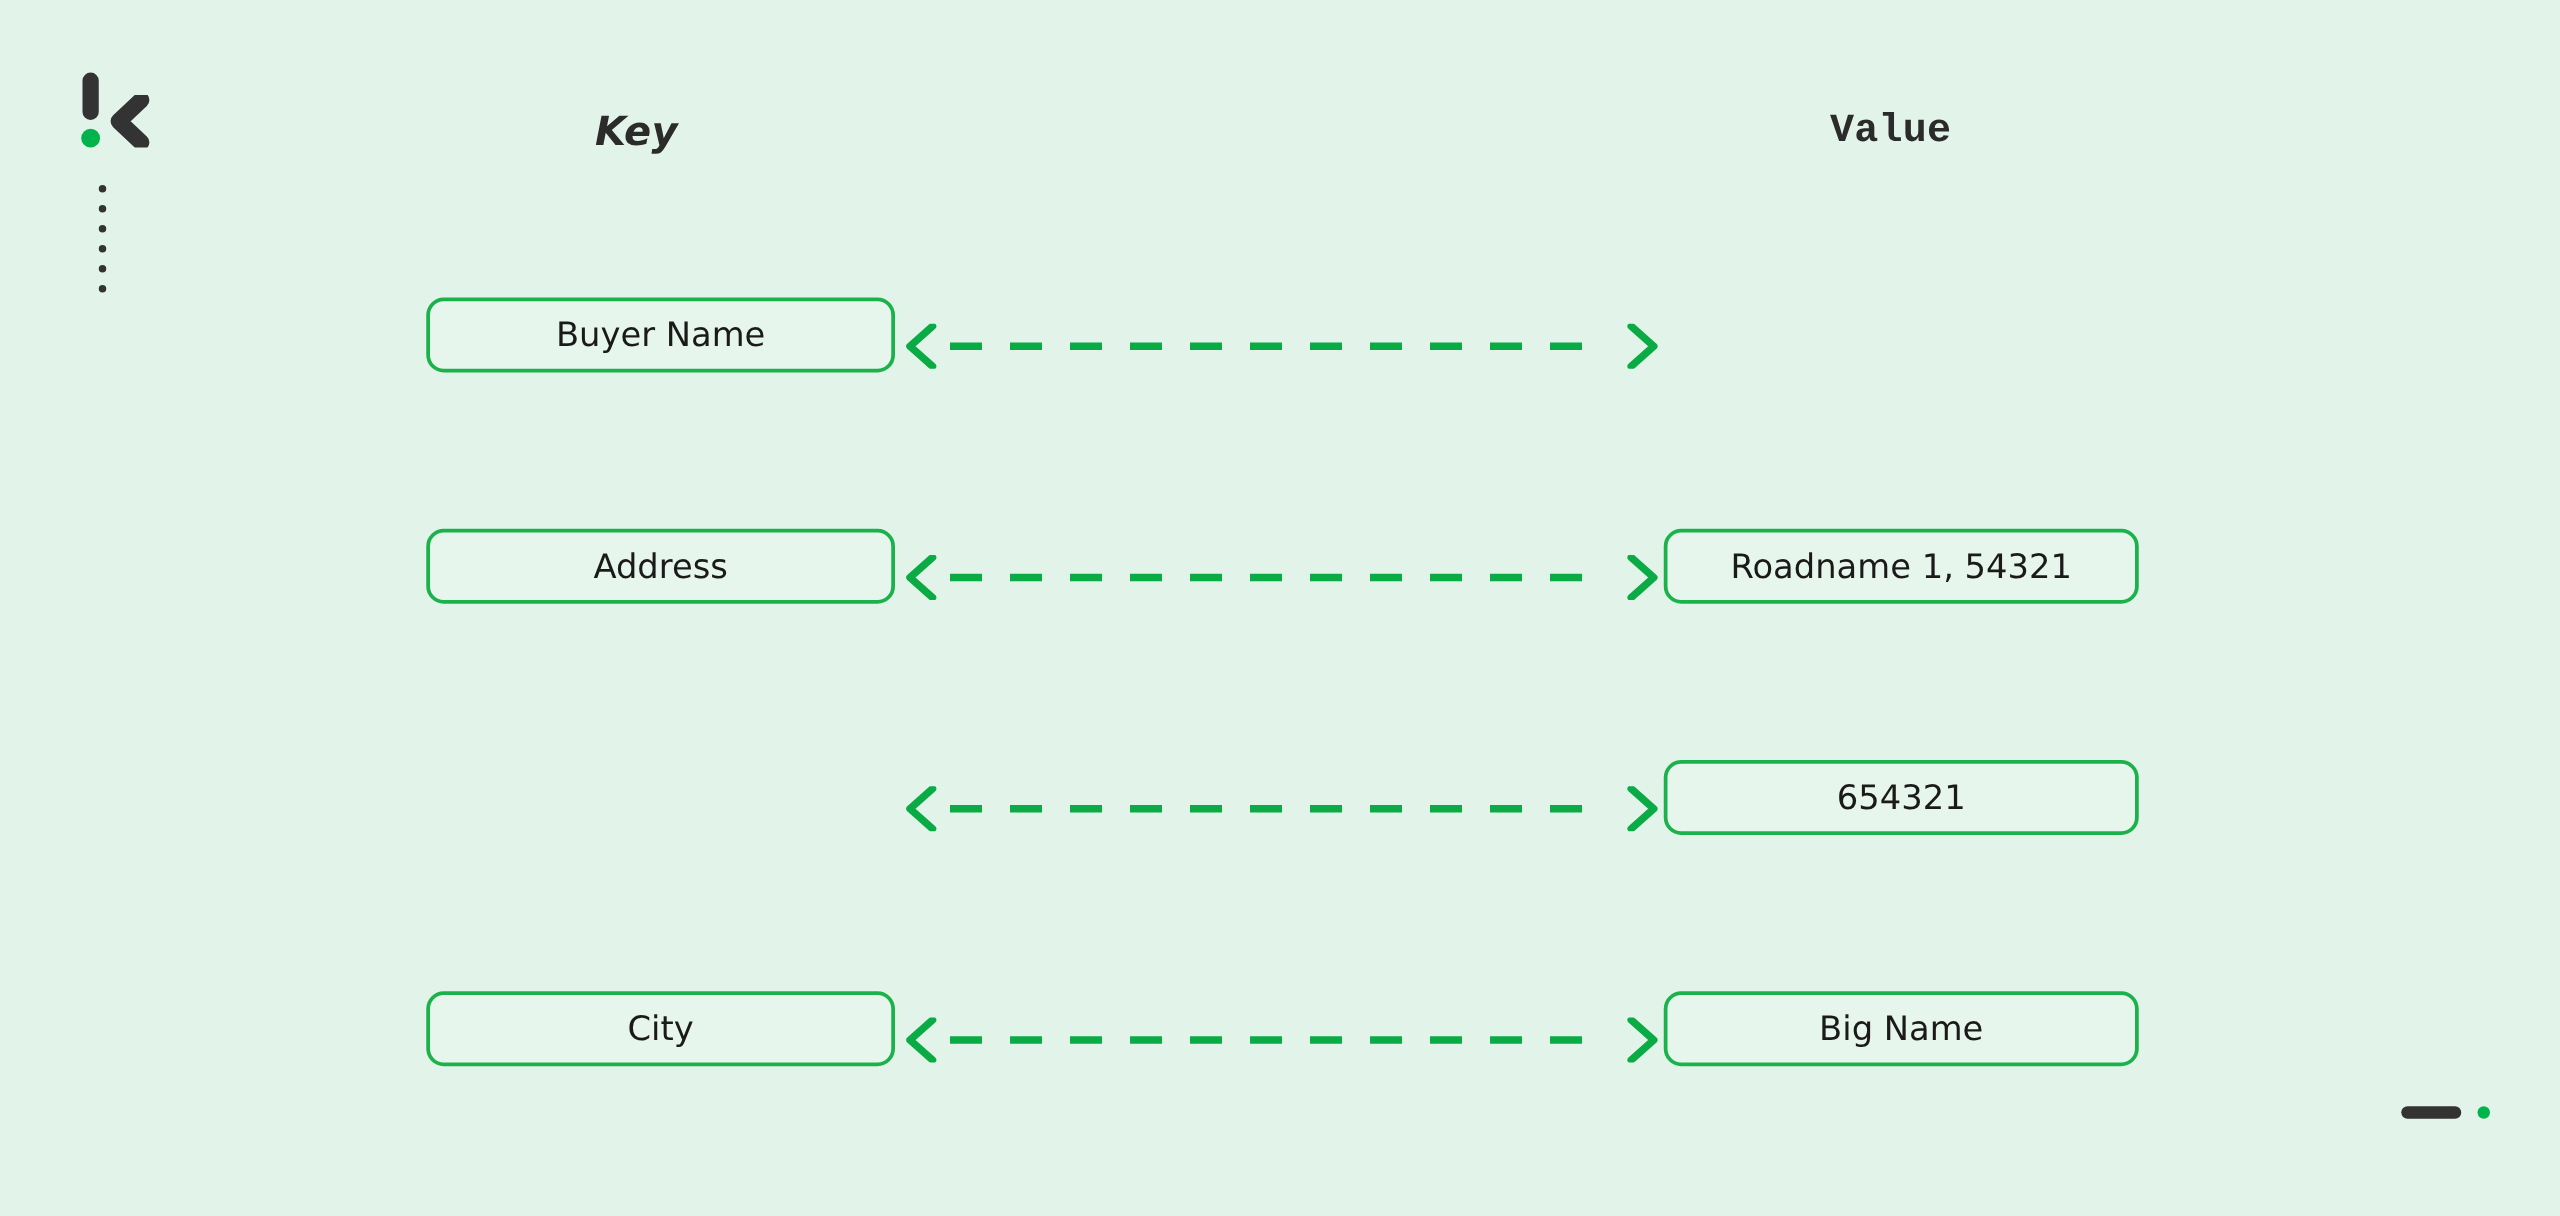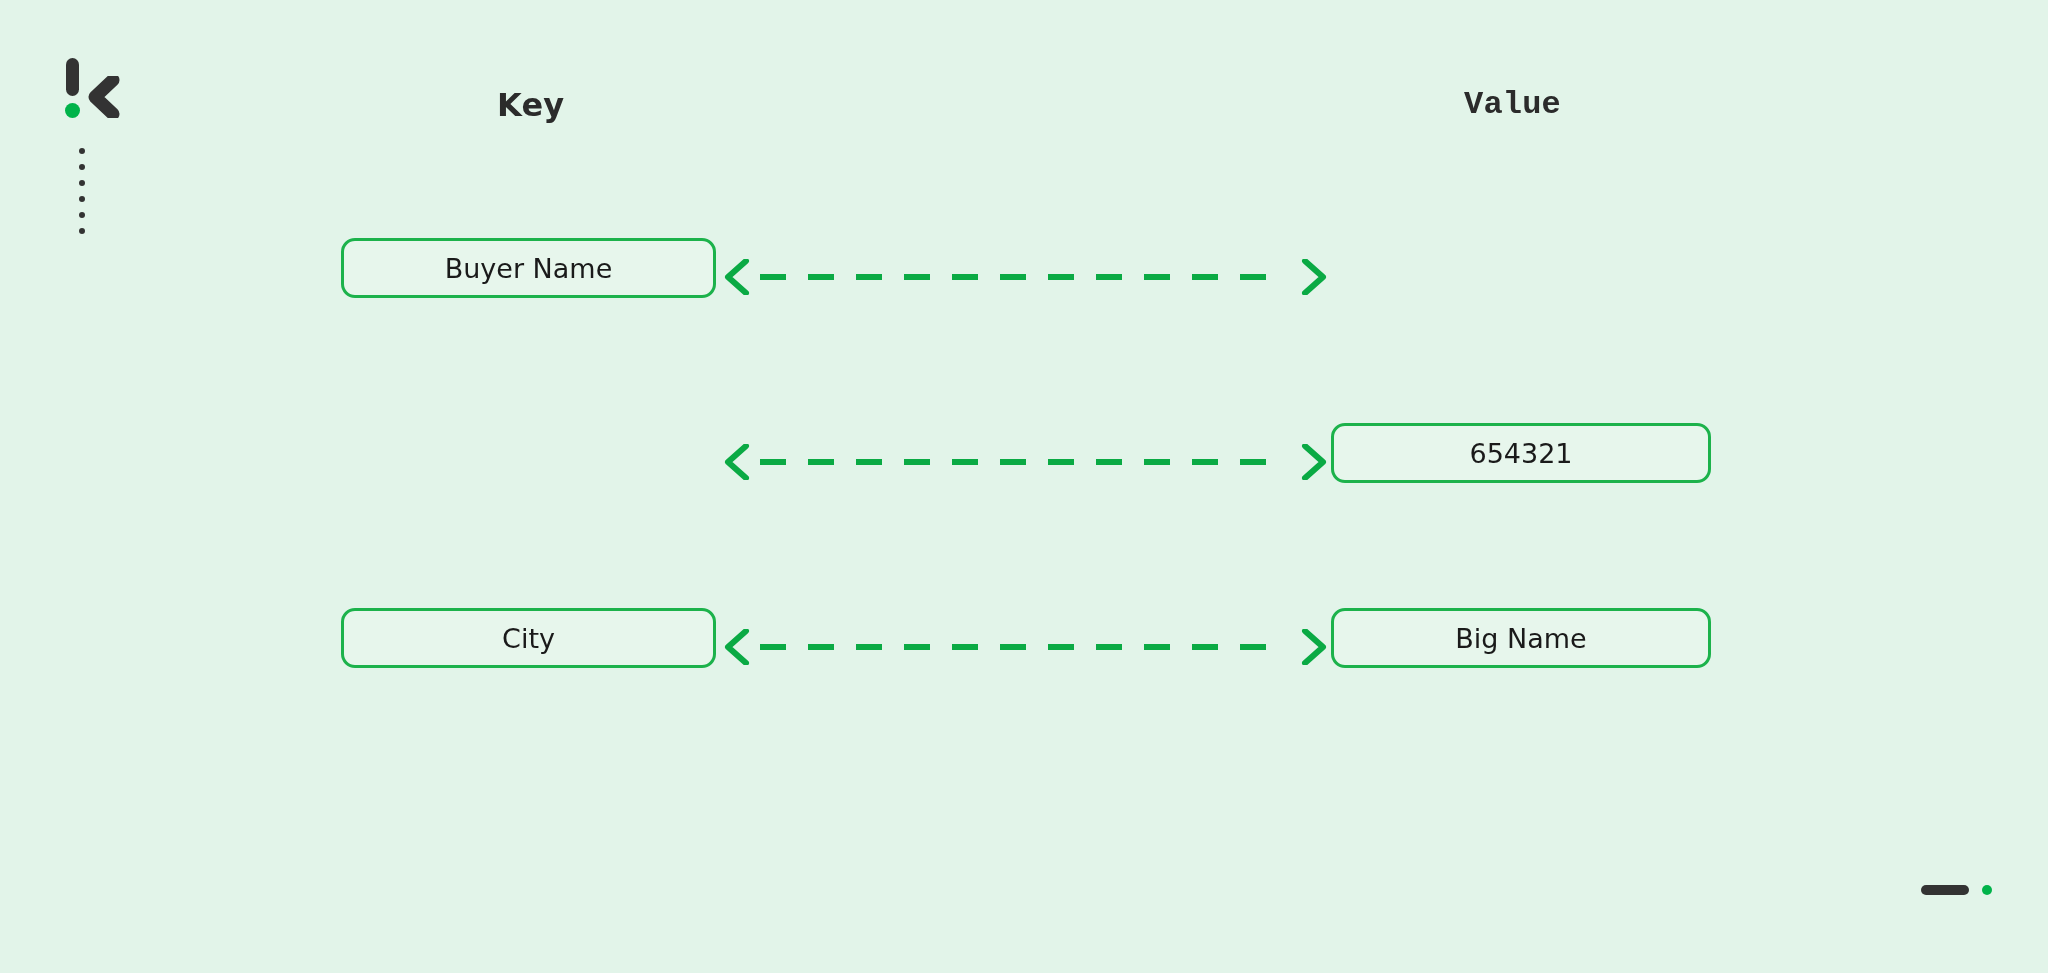--- a/index.html
+++ b/index.html
@@ -88,21 +88,21 @@
   }
 
   
   .col-header {
     position: absolute;
     font-size: 32px;
     font-weight: bold;
     color: #2b2b2b;
     letter-spacing: 0.2px;
   }
-  .header-key   { left: 497px;  top: 86px; }
+  .header-key   { left: 476px;  top: 86px; font-style: italic; }
   .header-value { left: 1464px; top: 86px; font-family: Liberation Mono, monospace; }
 
   
   .rows {
     position: absolute;
     left: 0;
     top: 238px;
     width: 2048px;
   }
   .row {
@@ -187,20 +187,33 @@
       <svg class="arrow-head arrow-left" viewBox="0 0 30 36">
         <path d="M24 2 L6 18 L24 34" fill="none" stroke="#0aaa44" stroke-width="6" stroke-linecap="round" stroke-linejoin="round"></path>
       </svg>
       <div class="dash-line"></div>
       <svg class="arrow-head arrow-right" viewBox="0 0 30 36">
         <path d="M6 2 L24 18 L6 34" fill="none" stroke="#0aaa44" stroke-width="6" stroke-linecap="round" stroke-linejoin="round"></path>
       </svg>
     </div>
   </div>
 
+  <div class="row">
+    <div class="node node-key">Address</div>
+    <div class="connector">
+      <svg class="arrow-head arrow-left" viewBox="0 0 30 36">
+        <path d="M24 2 L6 18 L24 34" fill="none" stroke="#0aaa44" stroke-width="6" stroke-linecap="round" stroke-linejoin="round"></path>
+      </svg>
+      <div class="dash-line"></div>
+      <svg class="arrow-head arrow-right" viewBox="0 0 30 36">
+        <path d="M6 2 L24 18 L6 34" fill="none" stroke="#0aaa44" stroke-width="6" stroke-linecap="round" stroke-linejoin="round"></path>
+      </svg>
+    </div>
+    <div class="node node-value">Roadname 1, 54321</div>
+  </div>
 
   <div class="row">
     <div class="connector">
       <svg class="arrow-head arrow-left" viewBox="0 0 30 36">
         <path d="M24 2 L6 18 L24 34" fill="none" stroke="#0aaa44" stroke-width="6" stroke-linecap="round" stroke-linejoin="round"></path>
       </svg>
       <div class="dash-line"></div>
       <svg class="arrow-head arrow-right" viewBox="0 0 30 36">
         <path d="M6 2 L24 18 L6 34" fill="none" stroke="#0aaa44" stroke-width="6" stroke-linecap="round" stroke-linejoin="round"></path>
       </svg>

